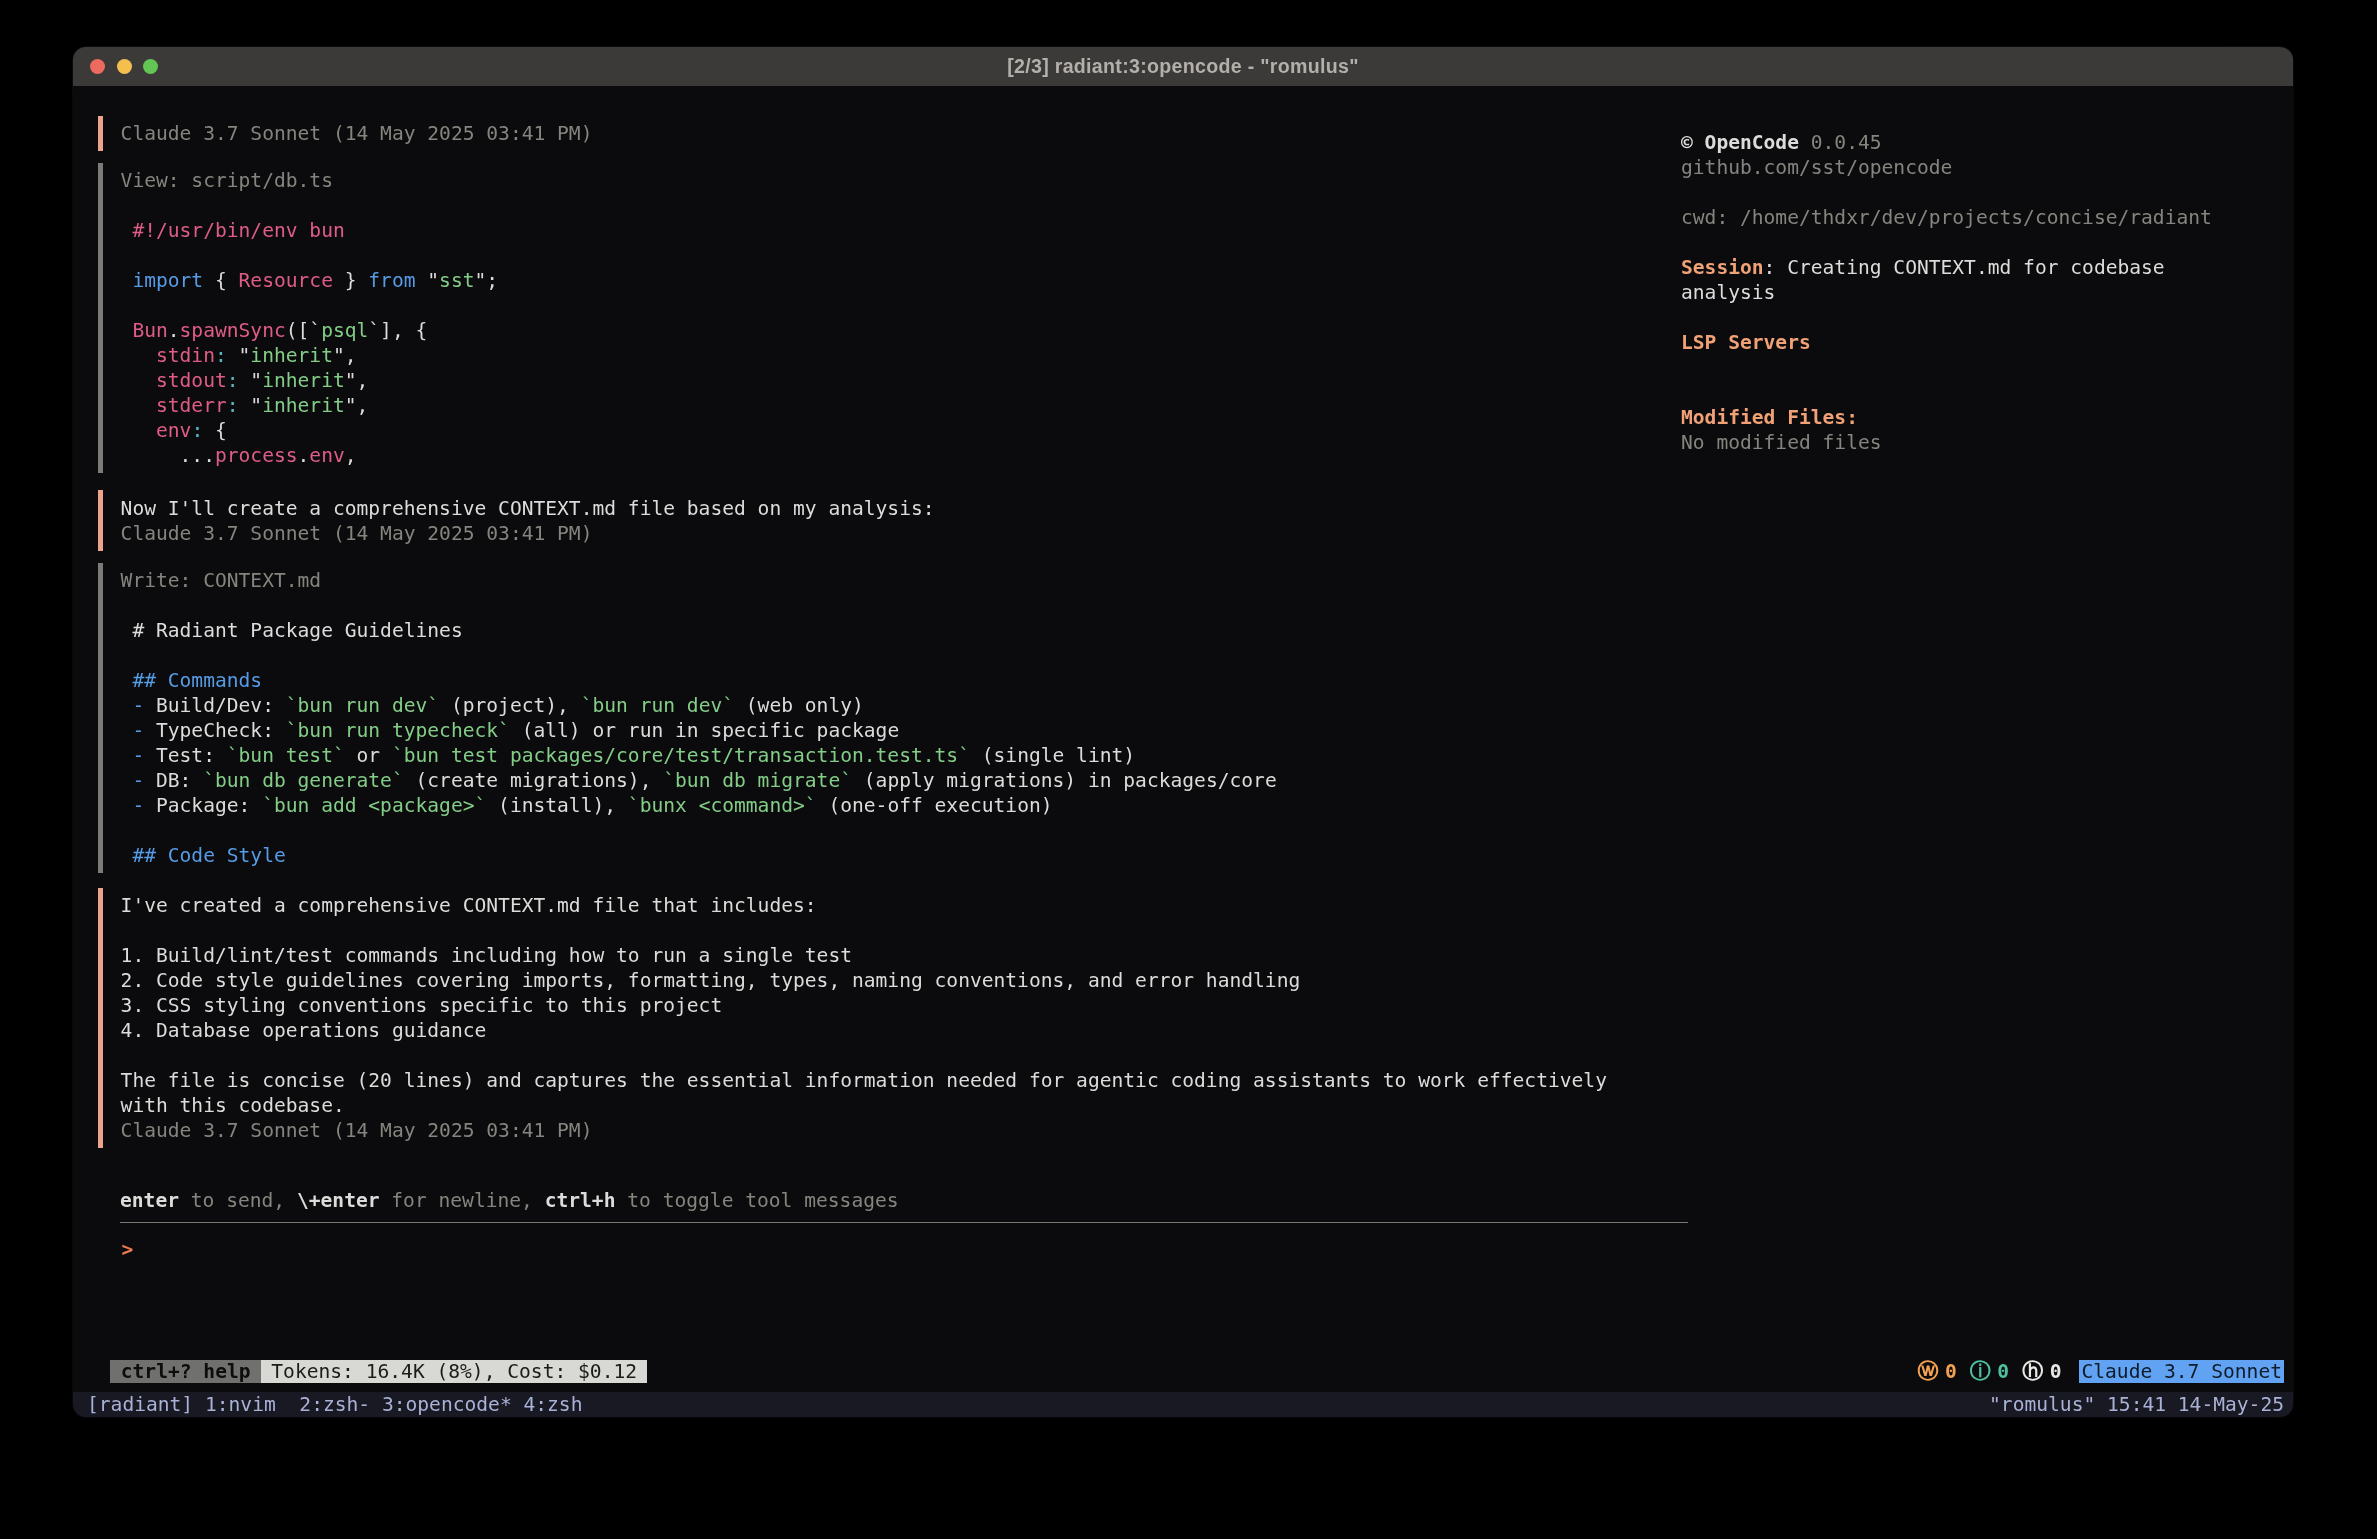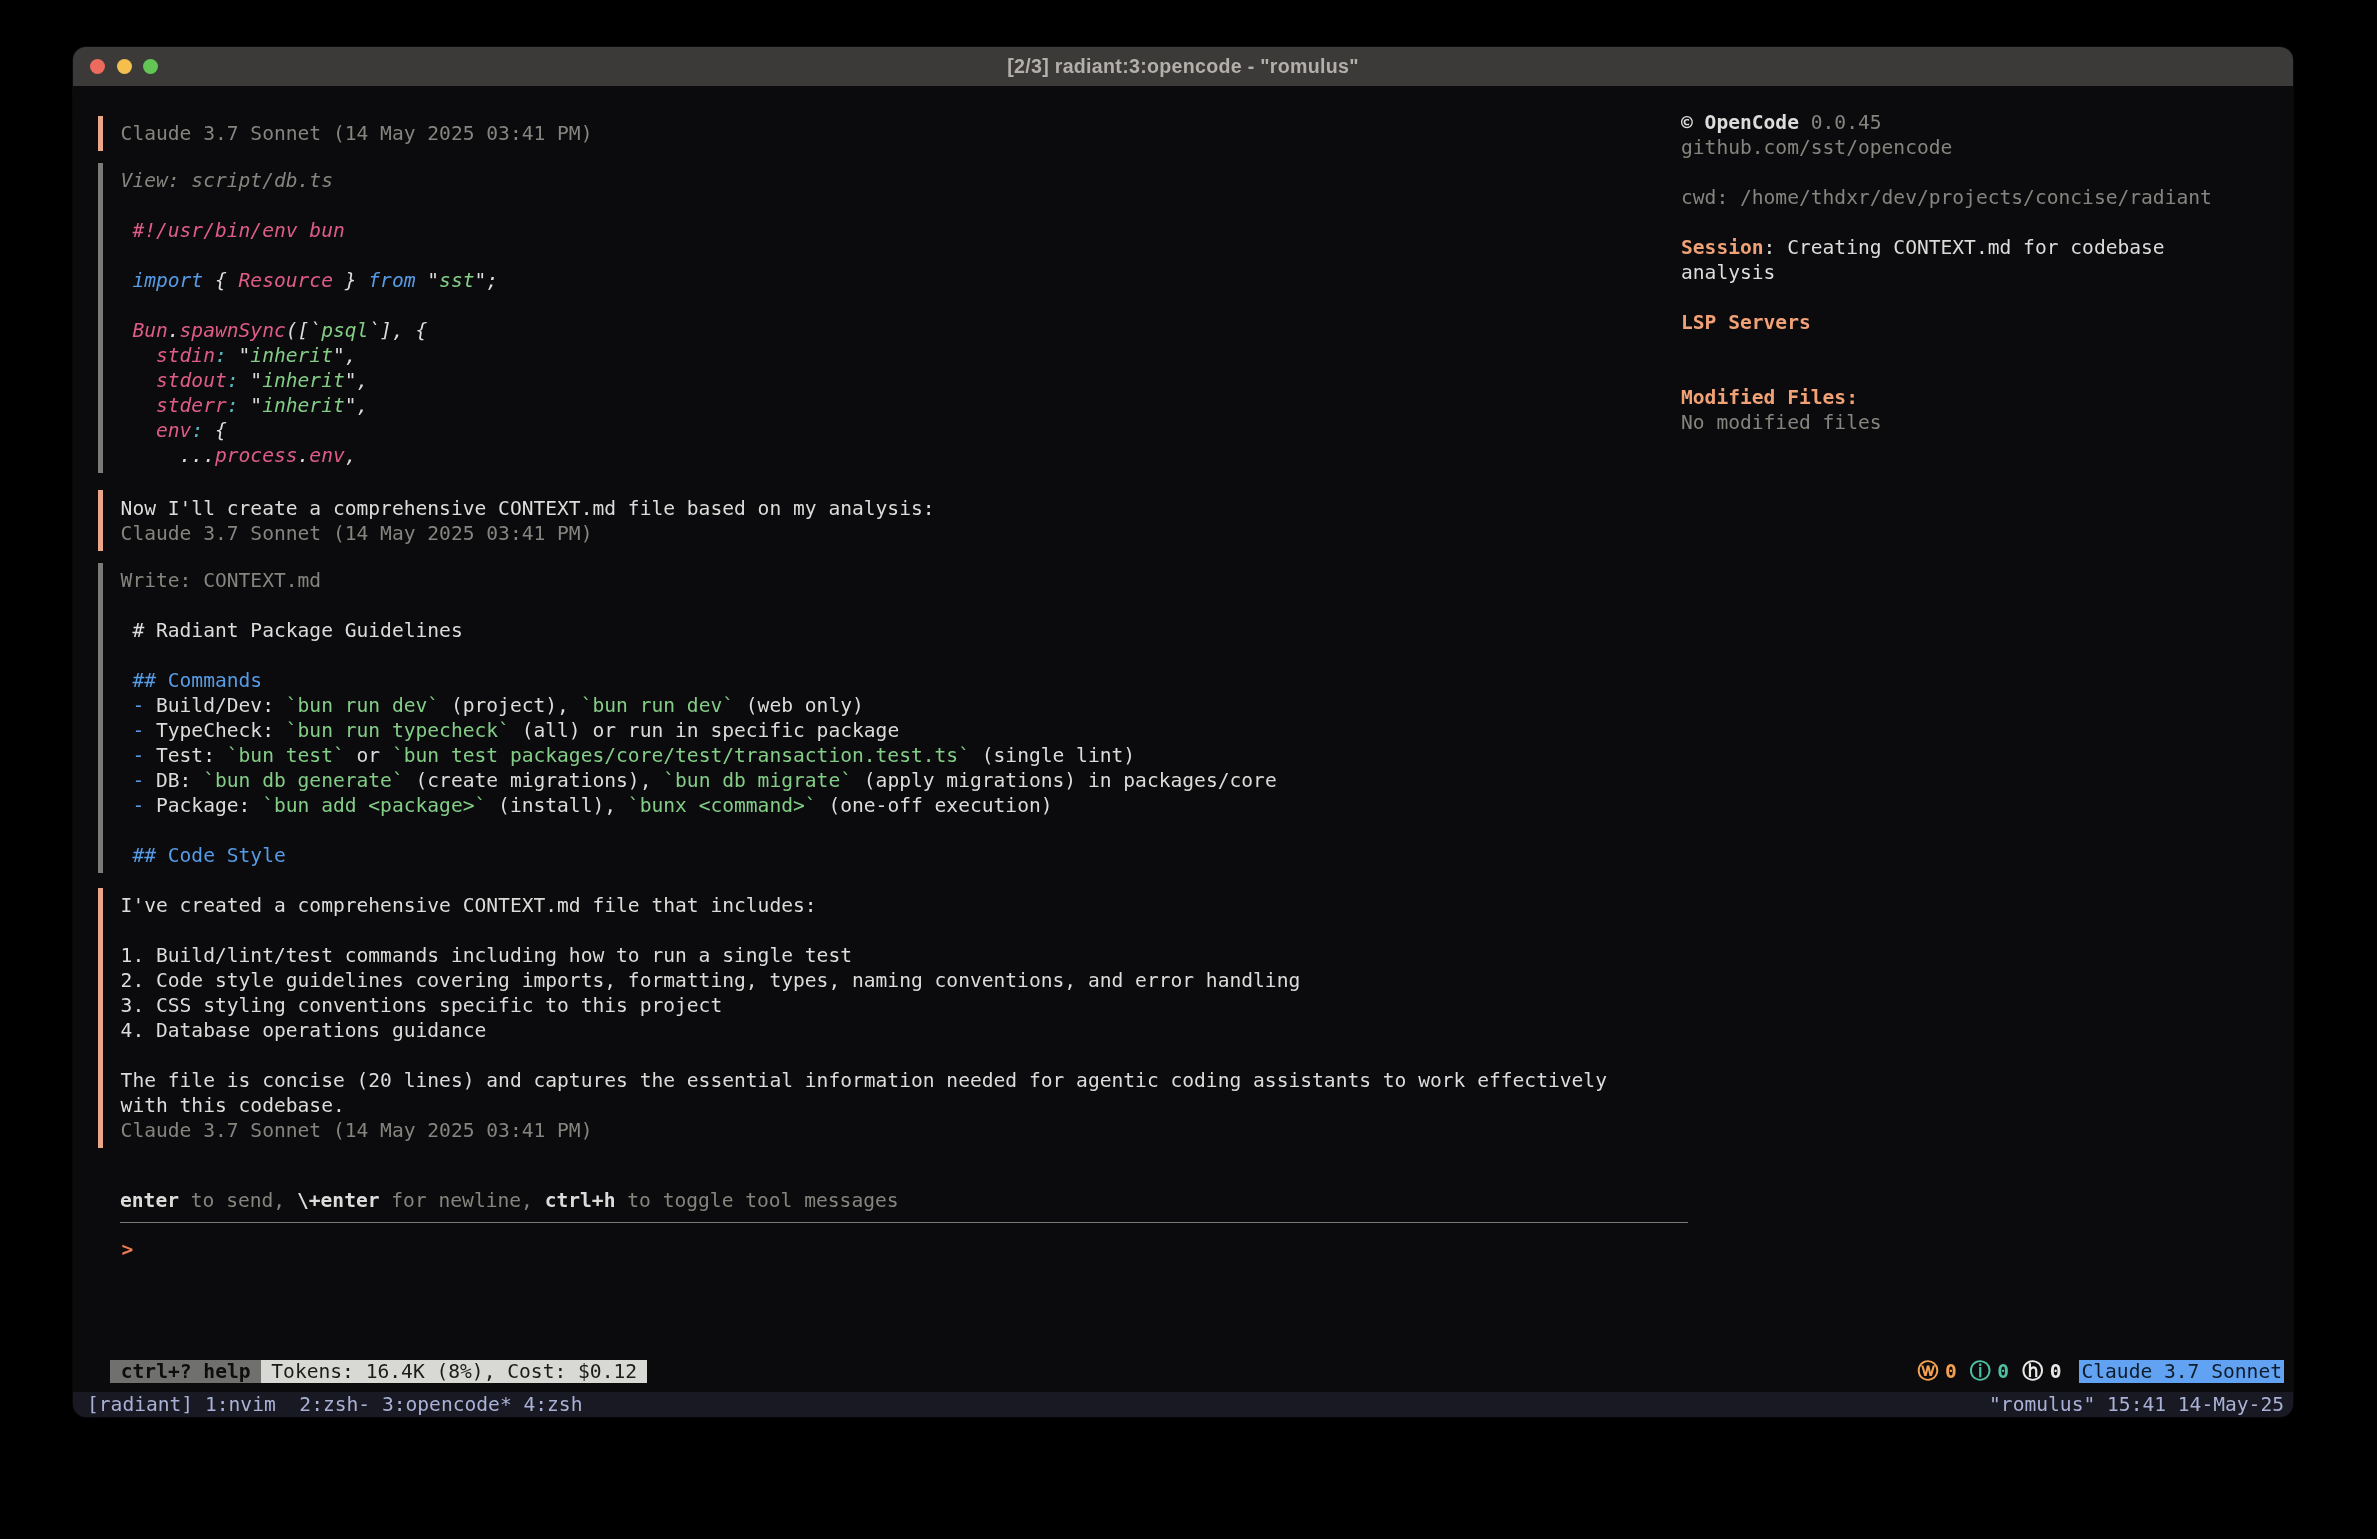--- a/index.html
+++ b/index.html
@@ -29,36 +29,36 @@
   .tl-zoom{background:var(--light-green);}
   .title-text{font-family:"Liberation Sans","DejaVu Sans",sans-serif;font-weight:700;
     font-size:19.6px;color:var(--titlebar-text);letter-spacing:0.3px;}
 
   .content{flex:1 1 auto;position:relative;overflow:hidden;padding-top:30px;}
   .main-col{padding-left:25px;width:1631px;}
 
   .block{border-left:5.2px solid var(--orange-bar);padding:5.2px 0 5.2px 17.6px;}
   .block.tool{border-left-color:var(--gray-bar);}
   .m-b1{margin-top:0;}
-  .m-b2{margin-top:11.7px;font-style:italic;}
+  .m-b2{margin-top:11.7px;}
   .m-b3{margin-top:17px;}
   .m-b4{margin-top:11.7px;}
   .m-b5{margin-top:15px;}
 
   .line{height:25px;line-height:25px;white-space:pre;}
 
   .c-fg{color:var(--fg);} .c-gray{color:var(--gray);} .c-pink{color:var(--pink);}
   .c-blue{color:var(--blue);} .c-green{color:var(--green);} .c-cyan{color:var(--cyan);}
   .c-fgb{color:var(--fg);font-weight:700;} .c-orangeb{color:var(--orange-text);font-weight:700;}
 
   .hints{margin:40px 0 0 22px;}
   .separator{height:1.3px;background:var(--separator);margin:8.5px 15.7px 0 22px;opacity:.9;}
   .prompt-line{margin:14.4px 0 0 23.5px;color:var(--prompt);font-weight:700;}
 
-  .sidebar{position:absolute;left:1608px;top:24px;width:626px;}
+  .sidebar{position:absolute;left:1608px;top:44px;width:626px;}
 
   .status-row{flex:0 0 23.5px;height:23.5px;margin:0 9px 9px 10.4px;display:flex;align-items:center;}
   .chip{height:23.5px;line-height:23.5px;padding:0 10.4px;white-space:pre;}
   .chip-help{background:var(--chip-help-bg);color:var(--chip-help-text);font-weight:700;margin-left:27px;}
   .chip-tokens{background:var(--chip-tokens-bg);color:var(--chip-tokens-text);}
   .status-spacer{flex:1 1 auto;}
   .diags{display:flex;align-items:center;gap:13px;margin-right:18px;}
   .diag{display:flex;align-items:center;gap:6.5px;font-weight:700;}
   .diag .glyph{font-size:21px;}
   .diag-orange{color:var(--diag-orange);} .diag-teal{color:var(--diag-teal);} .diag-white{color:var(--diag-white);}

